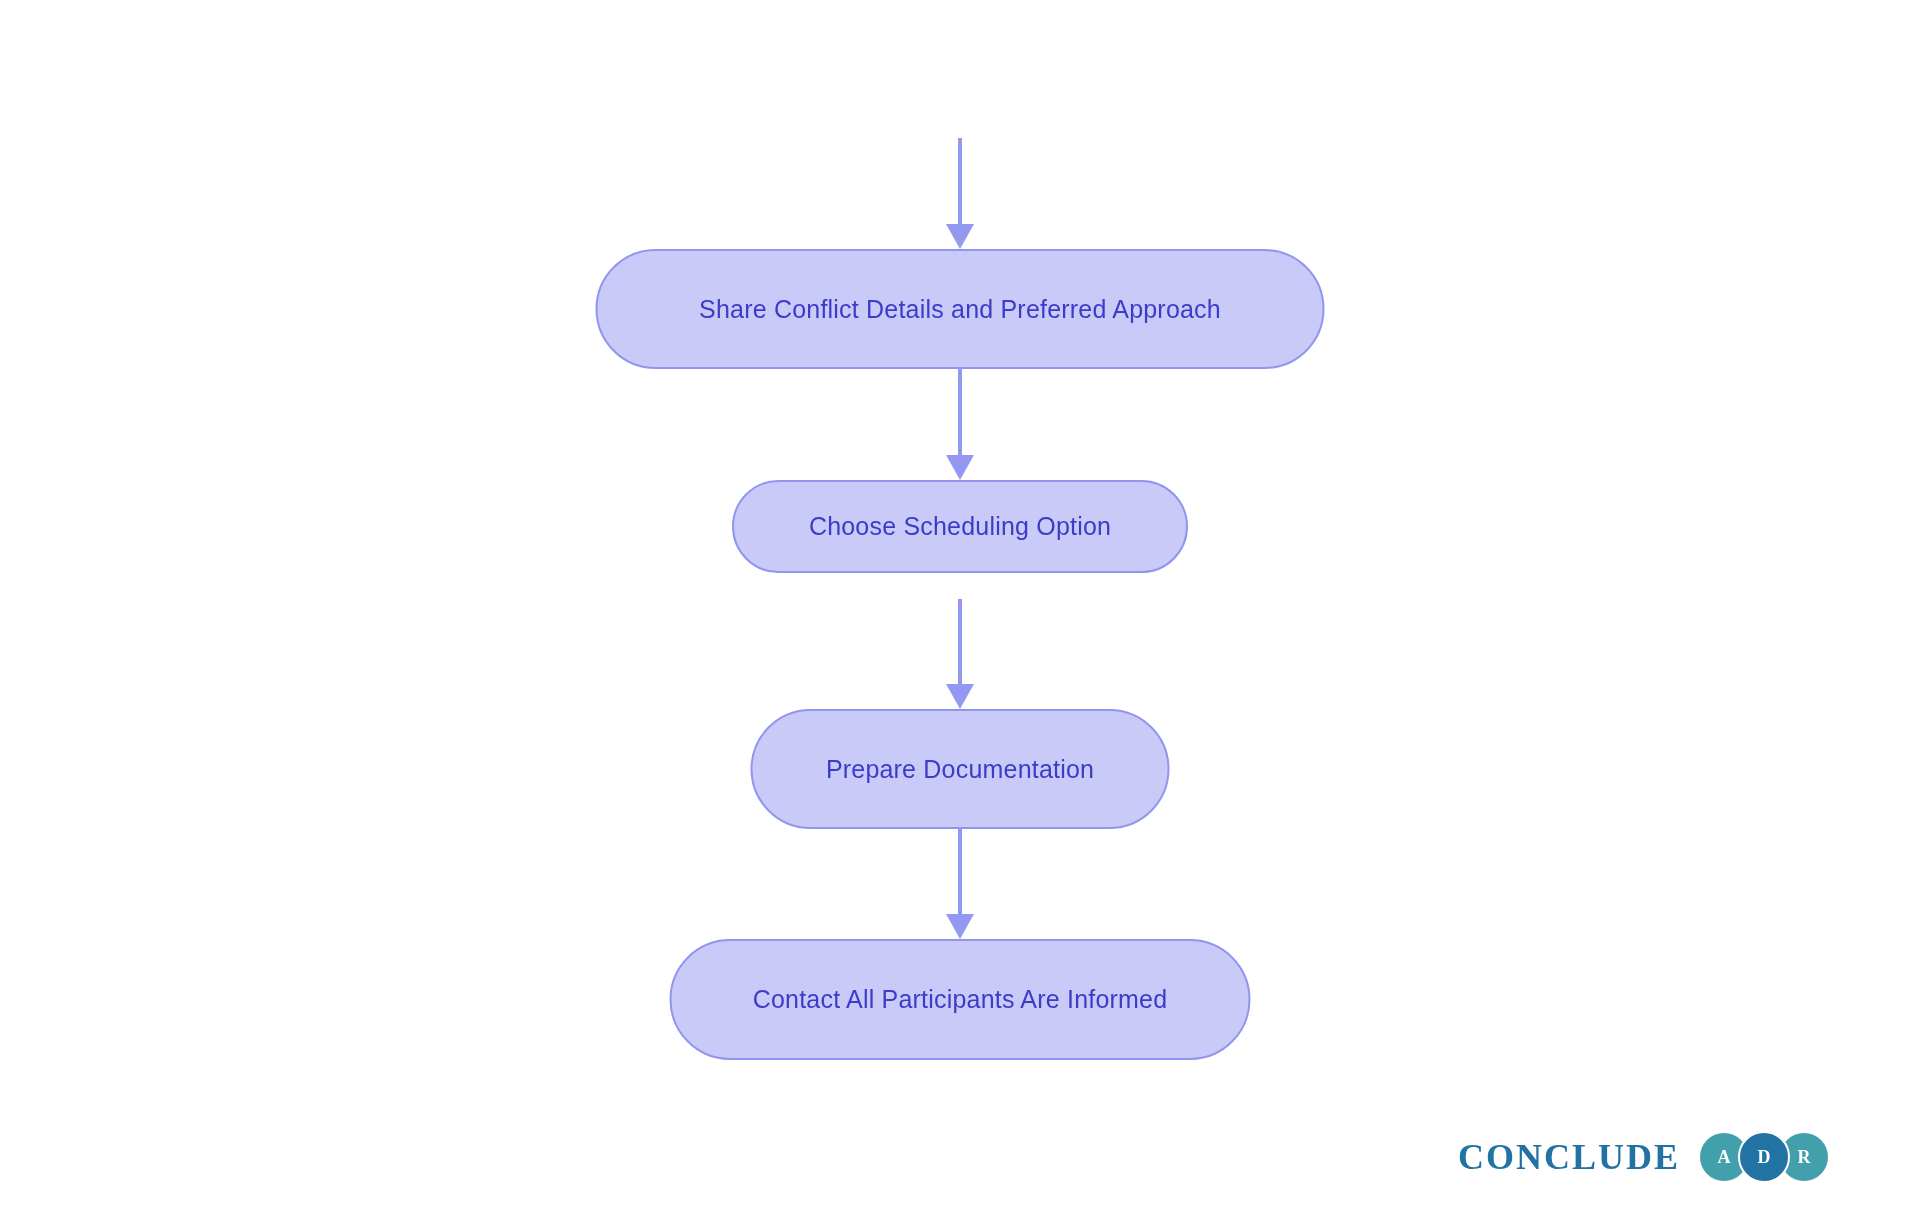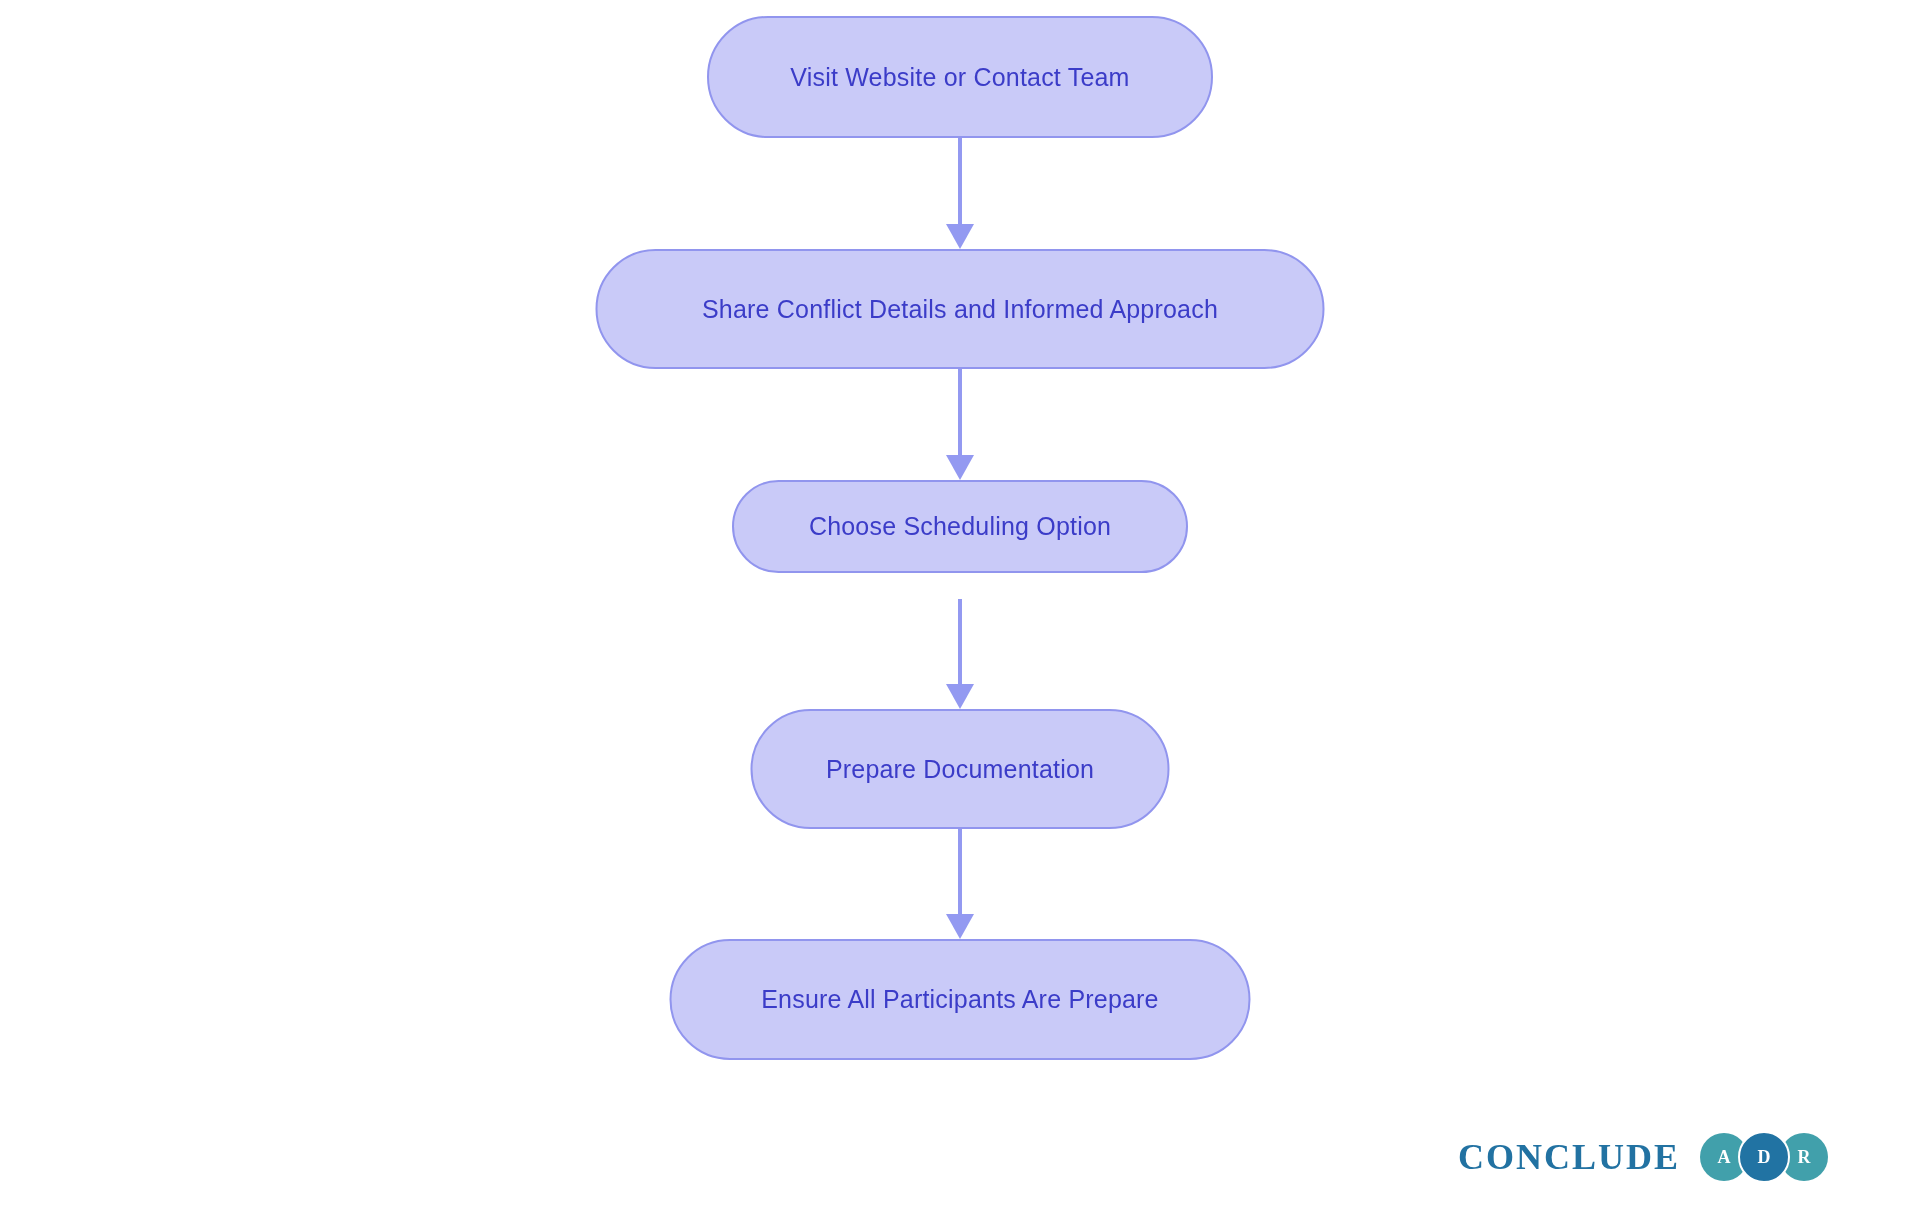--- a/index.html
+++ b/index.html
@@ -110,31 +110,28 @@
     width: 52px;
     height: 52px;
   }
   .badge-r { z-index: 1; }
 </style>
 </head>
 <body>
 
 <div class="canvas">
 
-  <div class="node node-1">
-    <span>Visit Website or Contact Team</span>
-  </div>
 
   <div class="arrow arrow-1">
     <div class="shaft"></div>
     <div class="head"></div>
   </div>
 
   <div class="node node-2">
-    <span>Share Conflict Details and Informed Approach</span>
+    <span>Share Conflict Details and Preferred Approach</span>
   </div>
 
   <div class="arrow arrow-2">
     <div class="shaft"></div>
     <div class="head"></div>
   </div>
 
   <div class="node node-3">
     <span>Choose Scheduling Option</span>
   </div>
@@ -147,21 +144,21 @@
   <div class="node node-4">
     <span>Prepare Documentation</span>
   </div>
 
   <div class="arrow arrow-4">
     <div class="shaft"></div>
     <div class="head"></div>
   </div>
 
   <div class="node node-5">
-    <span>Ensure All Participants Are Prepare</span>
+    <span>Contact All Participants Are Informed</span>
   </div>
 
   <div class="logo">
     <span class="logo-wordmark">CONCLUDE</span>
     <span class="logo-badges">
       <span class="badge badge-a" style="background-color: rgb(65, 160, 171);">A</span>
       <span class="badge badge-d" style="background-color: rgb(33, 115, 163);">D</span>
       <span class="badge badge-r" style="background-color: rgb(65, 160, 171);">R</span>
     </span>
   </div>

